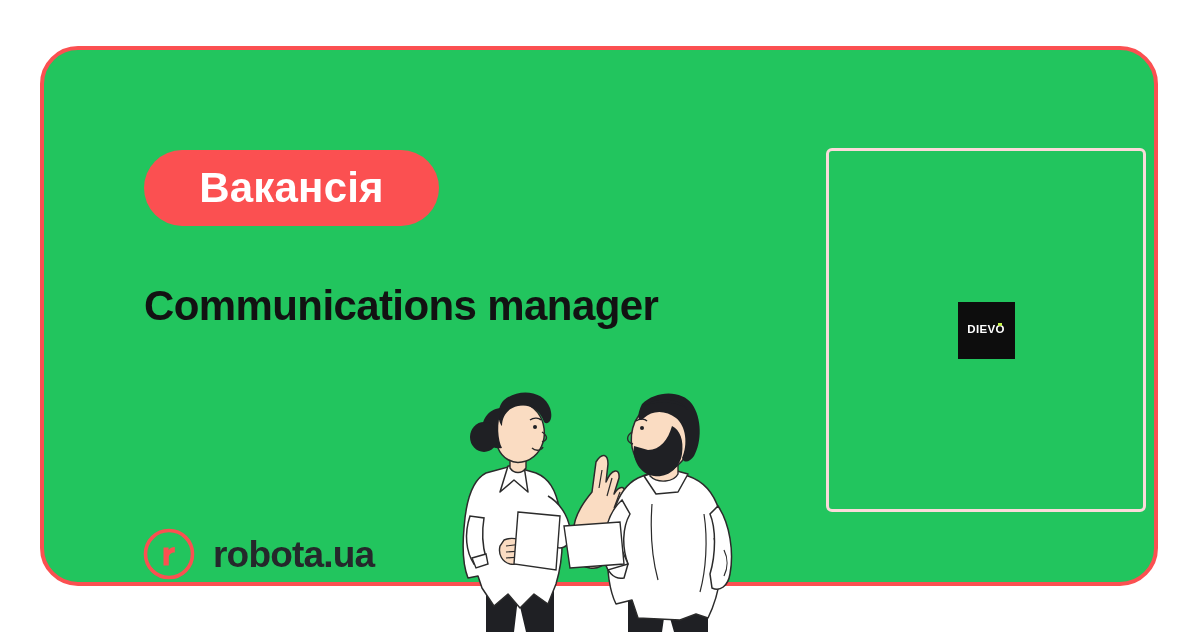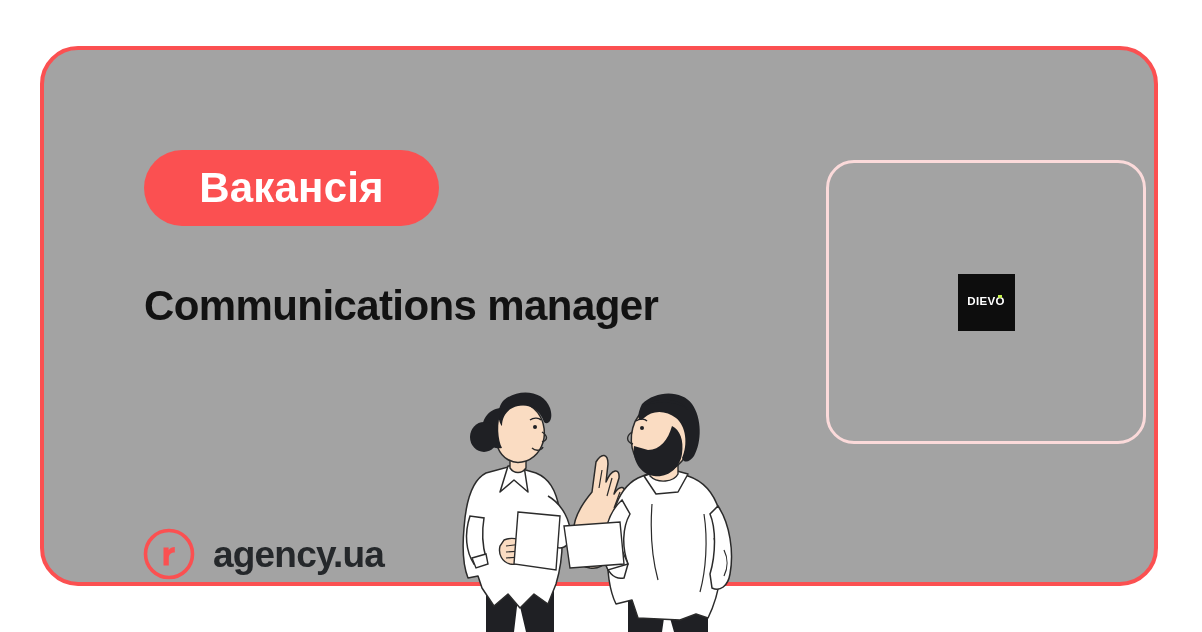--- a/index.html
+++ b/index.html
@@ -24,21 +24,21 @@
   
   .card {
     position: absolute;
     left: 40px;
     top: 46px;
     width: 1118px;
     height: 540px;
     border: 4px solid var(--accent, #fb5051);
     border-radius: 38px;
     box-sizing: border-box;
-    background: #a3a3a3;
+    background: #22c55e;
   }
 
   
   .badge {
     position: absolute;
     left: 100px;
     top: 100px;
     width: 295px;
     height: 76px;
     border-radius: 38px;
@@ -92,25 +92,25 @@
     color: #25282b;
     letter-spacing: -0.8px;
     line-height: 1;
     font-family: "Liberation Sans", sans-serif;
   }
 
   
   .logo-frame {
     position: absolute;
     left: 782px;
-    top: 110px;
+    top: 98px;
     width: 320px;
-    height: 284px;
+    height: 364px;
     border: 3px solid #fbdada;
-    border-radius: 28px;
+    border-radius: 6px;
     box-sizing: border-box;
     display: flex;
     align-items: center;
     justify-content: center;
   }
   .logo-tile {
     width: 57px;
     height: 57px;
     background: #0d0d0d;
     display: flex;
@@ -173,21 +173,21 @@
 
     <div class="job-title">Communications manager</div>
 
     <div class="brand">
       <svg class="brand-mark" viewBox="0 0 52 52">
         <circle cx="26" cy="26" r="23.5" fill="none" stroke="#fb5051" stroke-width="3.6"></circle>
         <path d="M20.5 37.5 L20.5 19.5 L25.6 19.5 L25.6 22.2
                  C27.0 20.2 29.2 19.1 31.8 19.1 L31.8 24.6
                  C28.4 24.6 25.8 26.3 25.8 30.0 L25.8 37.5 Z" fill="#fb5051"></path>
       </svg>
-      <span class="brand-word">agency.ua</span>
+      <span class="brand-word">robota.ua</span>
     </div>
 
     <div class="logo-frame">
       <div class="logo-tile">
         <span class="logo-tile-text">DIEVO</span>
         <span class="logo-tile-dot"></span>
       </div>
     </div>
 
 

